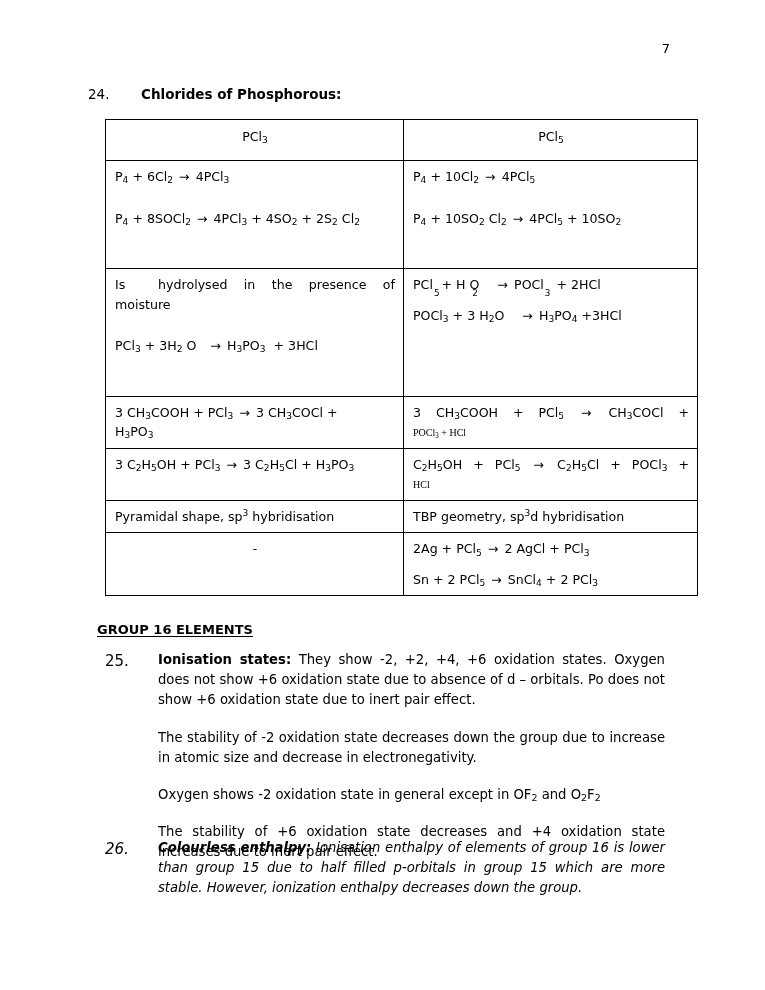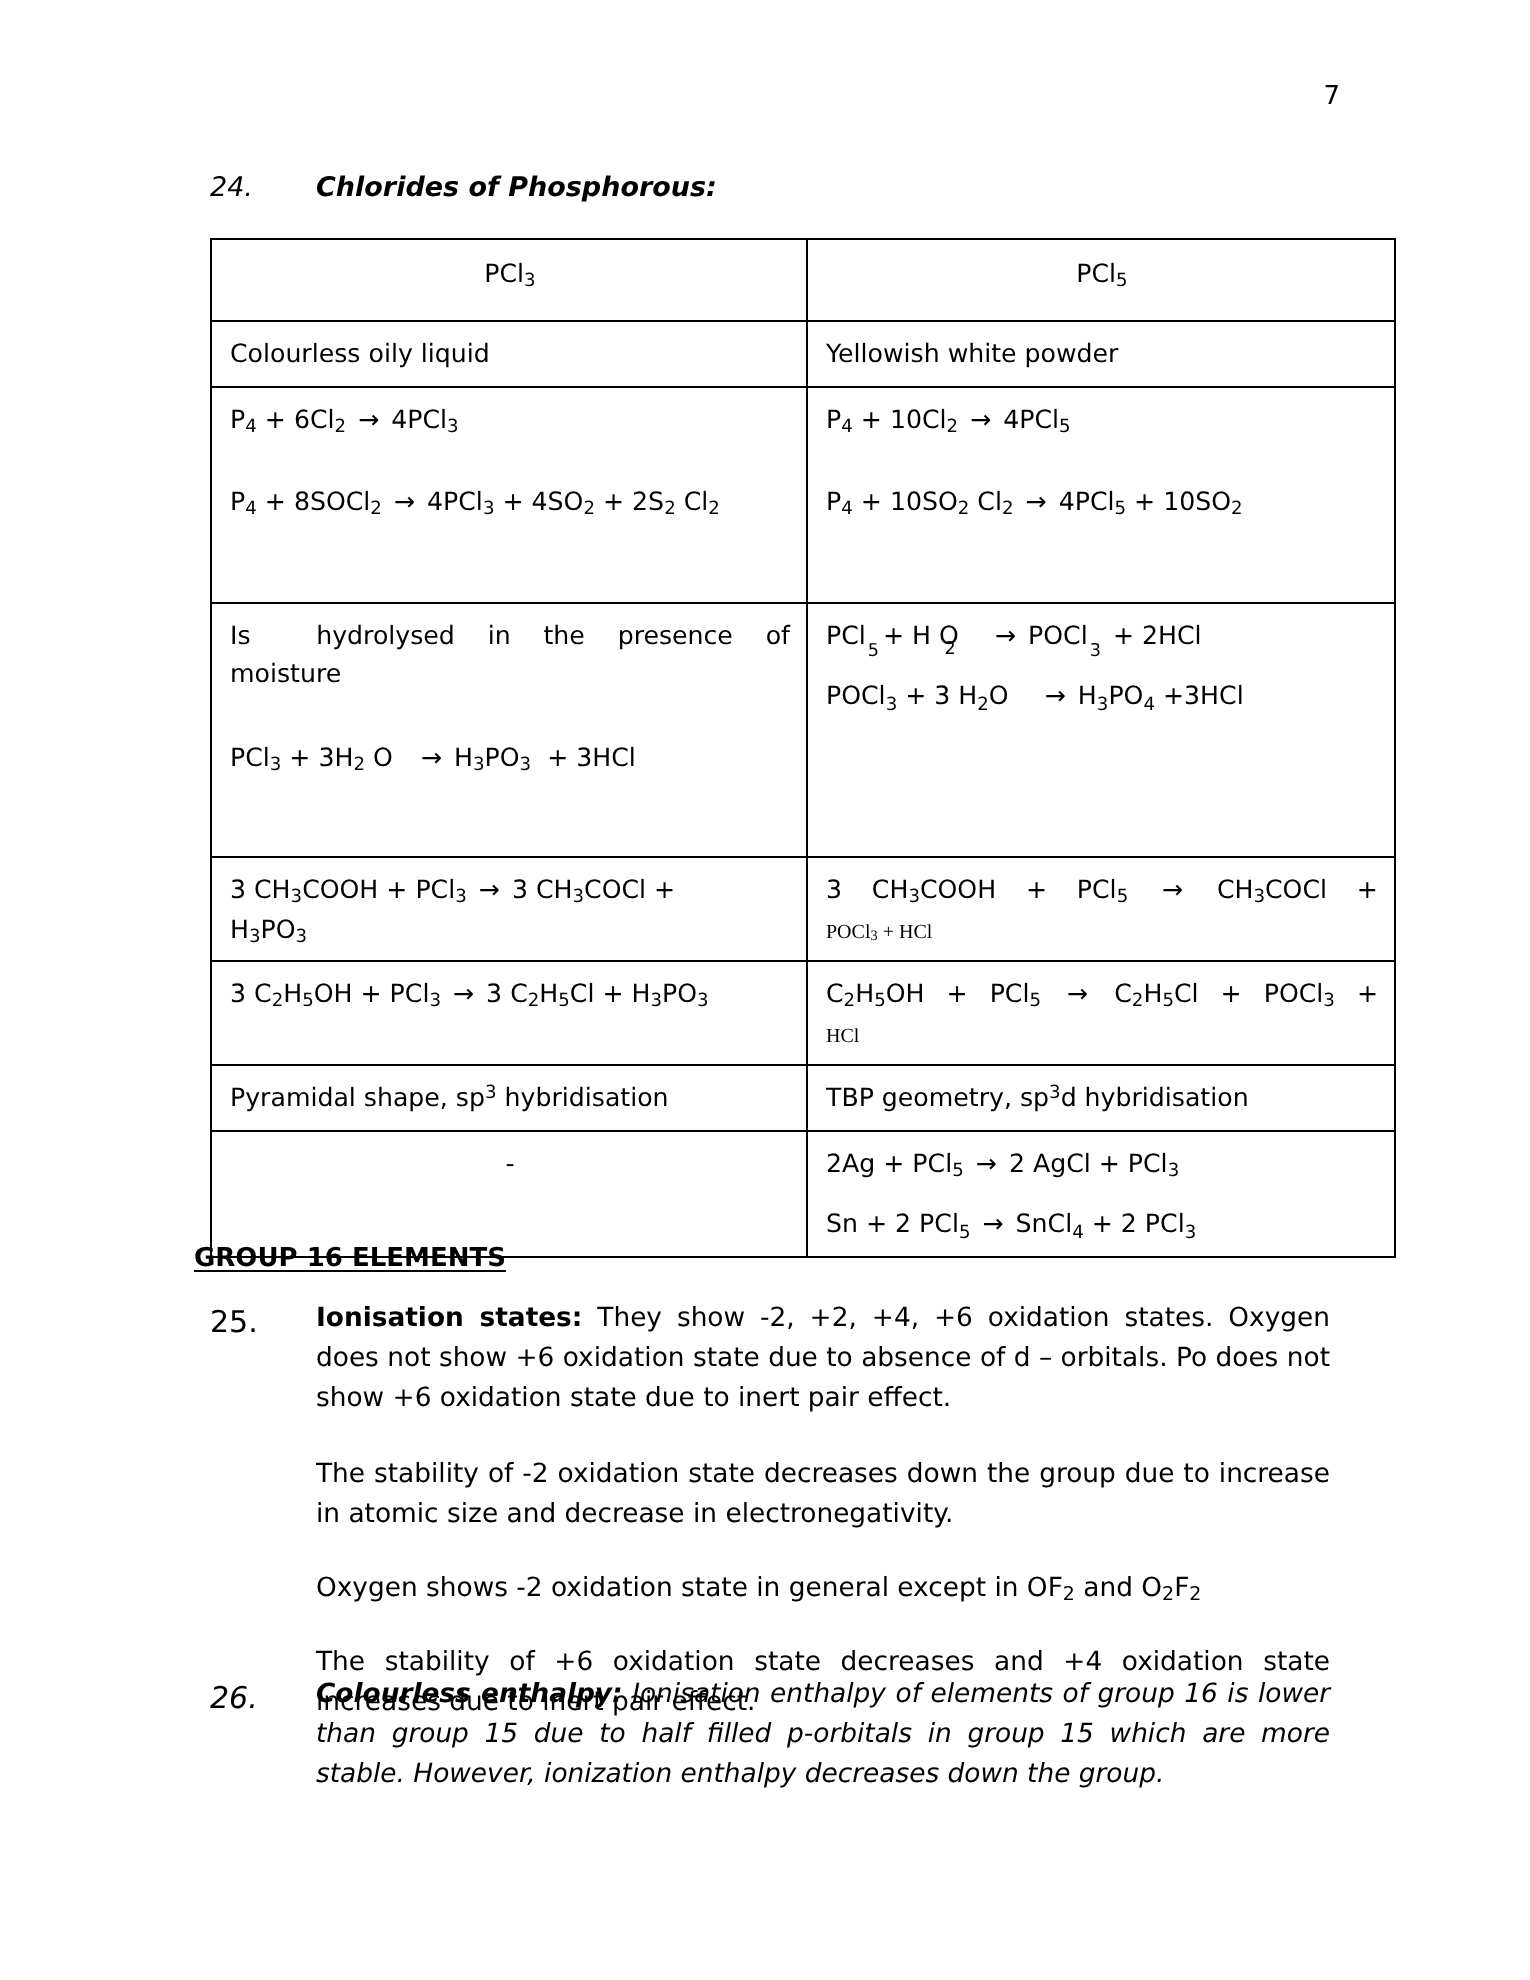--- a/index.html
+++ b/index.html
@@ -29,25 +29,24 @@
     top: 42px;
     right: 95px;
     font-size: 13px;
     line-height: 1;
     font-family: "DejaVu Sans", sans-serif;
   }
 
   
   .numbered-heading {
     position: absolute;
-    left: 105px;
+    left: 88px;
     top: 86px;
     width: 560px;
     font-size: 13.5px;
-    font-style: italic;
   }
   .numbered-heading .num {
     display: inline-block;
     width: 53px;
     font-weight: normal;
   }
   .numbered-heading .ttl {
     font-weight: bold;
   }
 
@@ -164,24 +163,20 @@
     <span class="num">24.</span><span class="ttl">Chlorides of Phosphorous:</span>
   </div>
 
   <table class="cmp-table">
     <tbody>
       <tr>
         <td class="col-l hdr-cell">PCl<sub>3</sub></td>
         <td class="col-r hdr-cell">PCl<sub>5</sub></td>
       </tr>
 
-      <tr>
-        <td class="col-l">Colourless oily liquid</td>
-        <td class="col-r">Yellowish white powder</td>
-      </tr>
 
       <tr>
         <td class="col-l pad-b-xl">
           <div class="eq">P<sub>4</sub> + 6Cl<sub>2</sub> <span class="arw">→</span> 4PCl<sub>3</sub></div>
           <div class="eq eq-gap">P<sub>4</sub> + 8SOCl<sub>2</sub> <span class="arw">→</span> 4PCl<sub>3</sub> + 4SO<sub>2</sub> + 2S<sub>2</sub> Cl<sub>2</sub></div>
         </td>
         <td class="col-r pad-b-xl">
           <div class="eq">P<sub>4</sub> + 10Cl<sub>2</sub> <span class="arw">→</span> 4PCl<sub>5</sub></div>
           <div class="eq eq-gap">P<sub>4</sub> + 10SO<sub>2</sub> Cl<sub>2</sub> <span class="arw">→</span> 4PCl<sub>5</sub> + 10SO<sub>2</sub></div>
         </td>

